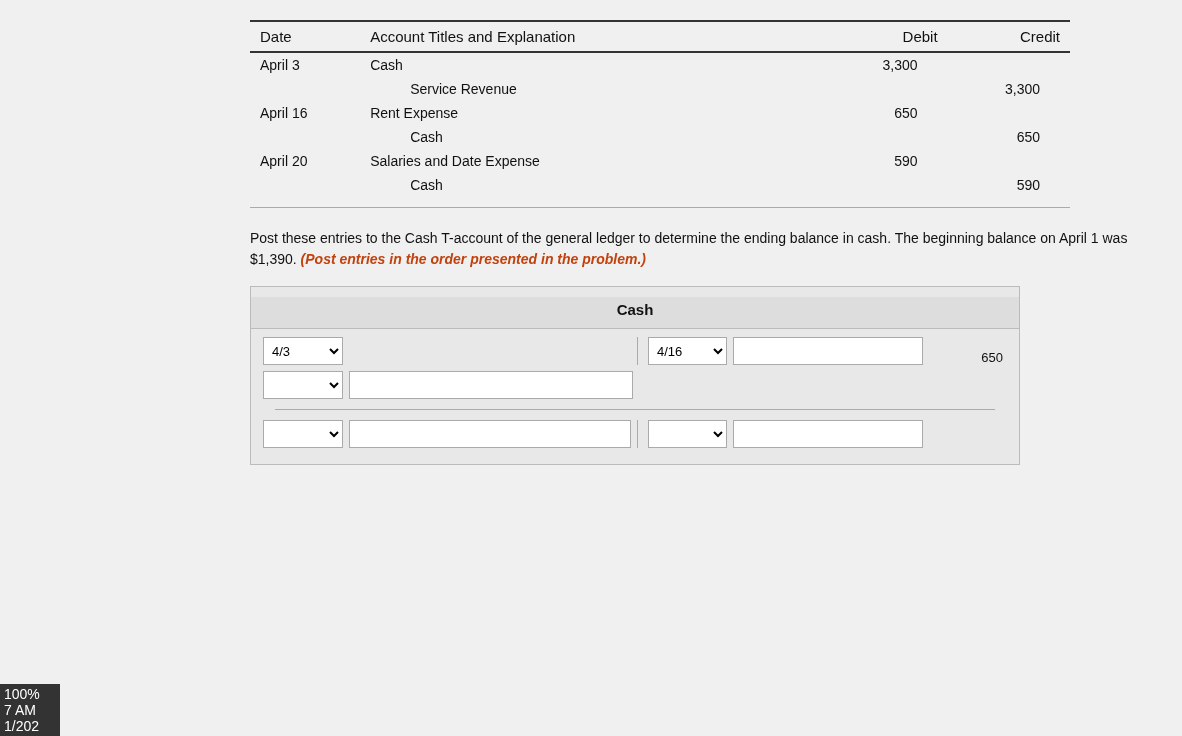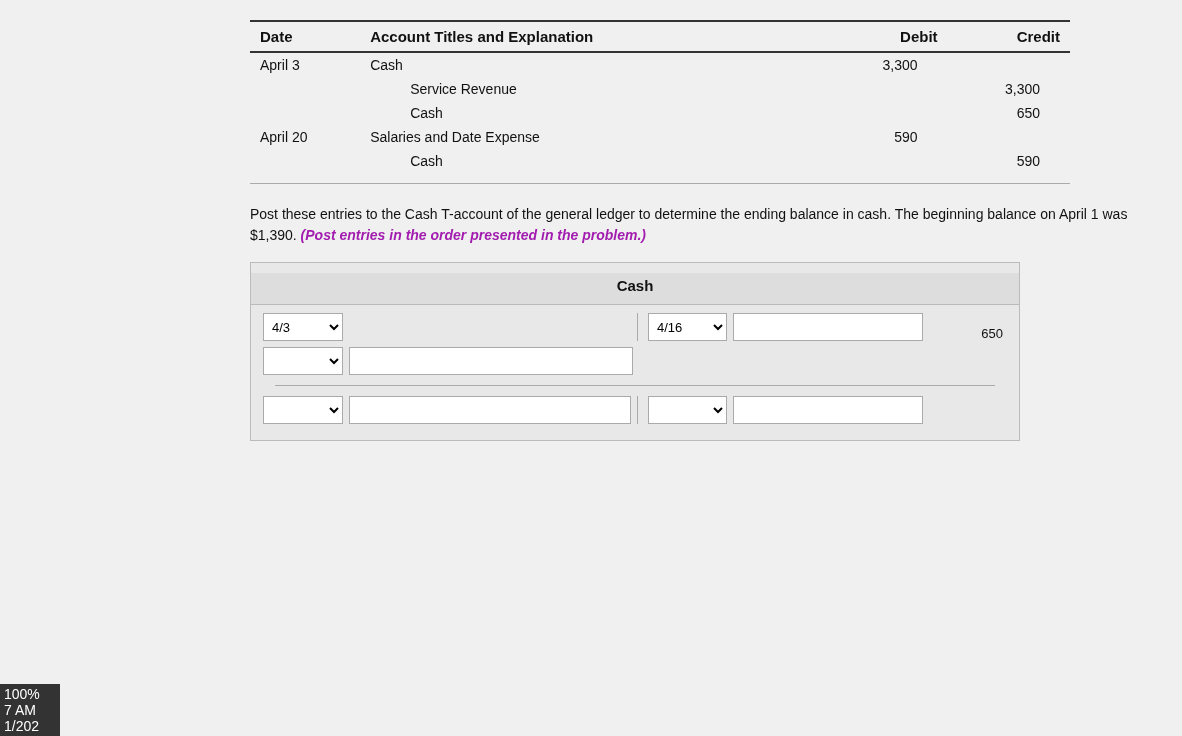--- a/index.html
+++ b/index.html
@@ -23,21 +23,21 @@
     .journal-table {
       width: 820px;
       margin-left: 170px;
       border-collapse: collapse;
     }
     .journal-table thead tr th {
       border-top: 2px solid #333;
       border-bottom: 2px solid #333;
       padding: 6px 10px;
       text-align: left;
-      font-weight: bold;
+      font-weight: normal;
       font-size: 15px;
     }
     .journal-table thead tr th.num-col {
       text-align: right;
     }
     .journal-table tbody tr td {
       padding: 4px 10px;
       vertical-align: top;
     }
     .journal-table tbody tr td.num-col {
@@ -62,21 +62,21 @@
     
     .post-text {
       margin: 20px 0 16px 170px;
       width: 900px;
       font-size: 14px;
       line-height: 1.5;
     }
     .post-text .italic-red {
       font-style: italic;
       font-weight: bold;
-      color: #a21caf;
+      color: #c2410c;
     }
 
     
     .t-account-container {
       margin-left: 170px;
       width: 770px;
       background: #e8e8e8;
       border: 1px solid #bbb;
       padding: 10px 0 16px 0;
     }
@@ -177,20 +177,26 @@
           <td class="debit-col num-col row-top">3,300</td>
           <td class="credit-col num-col row-top"></td>
         </tr>
         <tr>
           <td class="date-col"></td>
           <td class="title-col indent">Service Revenue</td>
           <td class="debit-col num-col"></td>
           <td class="credit-col num-col">3,300</td>
         </tr>
         <tr>
+          <td class="date-col row-top">April 16</td>
+          <td class="title-col row-top">Rent Expense</td>
+          <td class="debit-col num-col row-top">650</td>
+          <td class="credit-col num-col row-top"></td>
+        </tr>
+        <tr>
           <td class="date-col"></td>
           <td class="title-col indent">Cash</td>
           <td class="debit-col num-col"></td>
           <td class="credit-col num-col">650</td>
         </tr>
         <tr>
           <td class="date-col row-top">April 20</td>
           <td class="title-col row-top">Salaries and Date Expense</td>
           <td class="debit-col num-col row-top">590</td>
           <td class="credit-col num-col row-top"></td>

